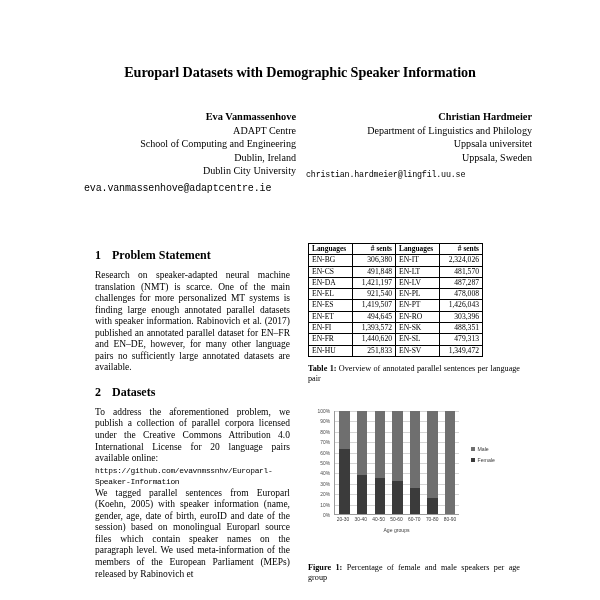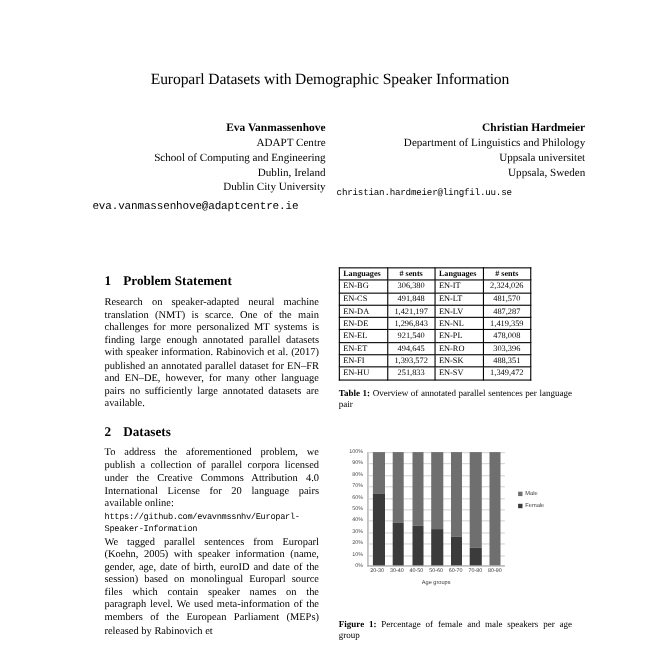--- a/index.html
+++ b/index.html
@@ -23,21 +23,21 @@
     background: #ffffff;
   }
 
   
   .title {
     position: absolute;
     left: 60px;
     top: 64px;
     width: 480px;
     text-align: center;
-    font-weight: normal;
+    font-weight: bold;
     font-size: 14.2px;
     letter-spacing: -0.1px;
   }
 
   
   .authors {
     position: absolute;
     left: 72px;
     top: 110px;
     width: 460px;
@@ -122,21 +122,21 @@
     padding: 0px 3px;
     height: 10.3px;
     line-height: 10.3px;
   }
   table.tbl th {
     font-weight: bold;
     text-align: left;
     font-size: 7.4px;
   }
   table.tbl th.num, table.tbl td.num {
-    text-align: center;
+    text-align: right;
   }
   table.tbl td.lang {
     font-weight: normal;
   }
   .caption {
     font-size: 8.2px;
     line-height: 10.2px;
     margin-top: 7px;
     text-align: justify;
   }
@@ -323,42 +323,48 @@
             <td class="lang">EN-LT</td>
             <td class="num">481,570</td>
           </tr>
           <tr>
             <td class="lang">EN-DA</td>
             <td class="num">1,421,197</td>
             <td class="lang">EN-LV</td>
             <td class="num">487,287</td>
           </tr>
           <tr>
-            <td class="lang">EN-DE</td>
-            <td class="num">1,296,843</td>
-            <td class="lang">EN-NL</td>
-            <td class="num">1,419,359</td>
-          </tr>
-          <tr>
             <td class="lang">EN-EL</td>
             <td class="num">921,540</td>
             <td class="lang">EN-PL</td>
             <td class="num">478,008</td>
           </tr>
           <tr>
+            <td class="lang">EN-ES</td>
+            <td class="num">1,419,507</td>
+            <td class="lang">EN-PT</td>
+            <td class="num">1,426,043</td>
+          </tr>
+          <tr>
             <td class="lang">EN-ET</td>
             <td class="num">494,645</td>
             <td class="lang">EN-RO</td>
             <td class="num">303,396</td>
           </tr>
           <tr>
             <td class="lang">EN-FI</td>
             <td class="num">1,393,572</td>
             <td class="lang">EN-SK</td>
             <td class="num">488,351</td>
+          </tr>
+          <tr>
+            <td class="lang">EN-FR</td>
+            <td class="num">1,440,620</td>
+            <td class="lang">EN-SL</td>
+            <td class="num">479,313</td>
           </tr>
           <tr>
             <td class="lang">EN-HU</td>
             <td class="num">251,833</td>
             <td class="lang">EN-SV</td>
             <td class="num">1,349,472</td>
           </tr>
         </tbody>
     </table>
     <div class="caption"><b>Table 1:</b><span> Overview of annotated parallel sentences per language pair</span></div>

